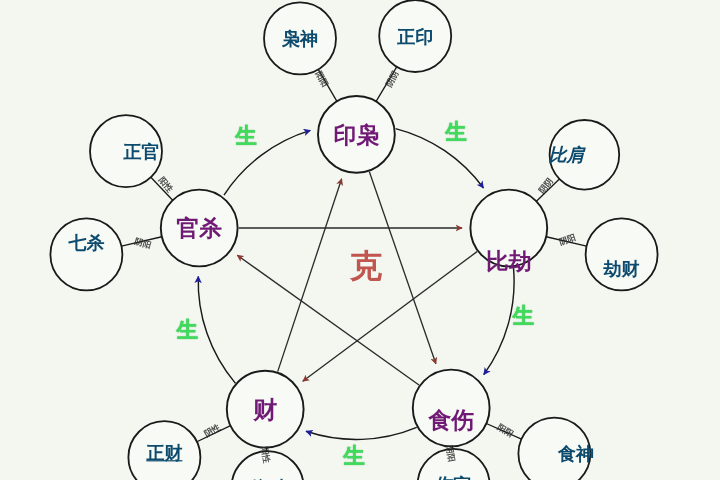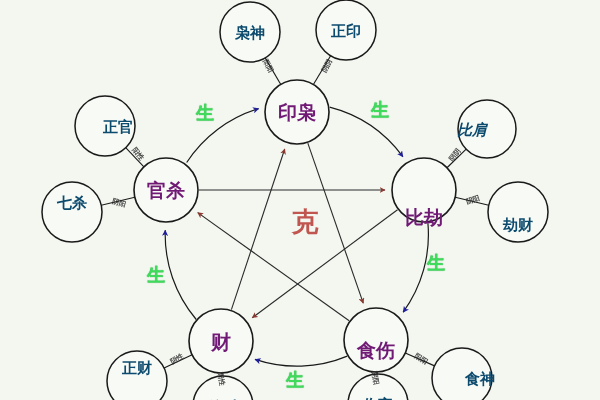--- a/index.html
+++ b/index.html
@@ -147,21 +147,21 @@
       <div class="node-label" style="left: 166px; top: 191px; text-align: right;">官杀</div>
     </div>
 
   <div id="sat-labels">
       <div class="sat-label" style="left: 250px; top: 33px;">枭神</div>
       <div class="sat-label" style="left: 346px; top: 31px; text-align: right;">正印</div>
       <div class="sat-label" style="left: 472px; top: 130px; font-style: italic;">比肩</div>
       <div class="sat-label" style="left: 518px; top: 213px; margin-top: 12px;">劫财</div>
       <div class="sat-label" style="left: 480px; top: 379px;">食神</div>
       <div class="sat-label" style="left: 378px; top: 405px;">伤官</div>
-      <div class="sat-label" style="left: 137px; top: 368px;">正财</div>
+      <div class="sat-label" style="left: 137px; top: 378px; text-decoration: underline;">正财</div>
       <div class="sat-label" style="left: 223px; top: 407px;">偏财</div>
       <div class="sat-label" style="left: 72px; top: 203px;">七杀</div>
       <div class="sat-label" style="left: 105px; top: 127px; margin-left: 13px;">正官</div>
     </div>
 
   <div id="edge-tags">
       <div class="edge-tag" style="left: 268px; top: 66px; transform: translate(-50%, -50%) rotate(62deg);">阳阳</div>
       <div class="edge-tag" style="left: 327px; top: 66px; transform: translate(-50%, -50%) rotate(-62deg);">阴阴</div>
       <div class="edge-tag" style="left: 455px; top: 155px; transform: translate(-50%, -50%) rotate(-52deg);">阴阴</div>
       <div class="edge-tag" style="left: 473px; top: 200px; transform: translate(-50%, -50%) rotate(-18deg);">阴阳</div>

